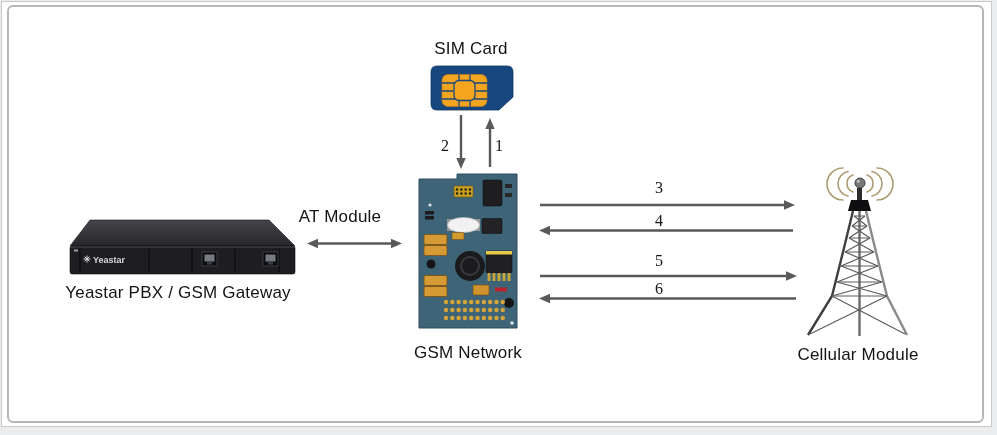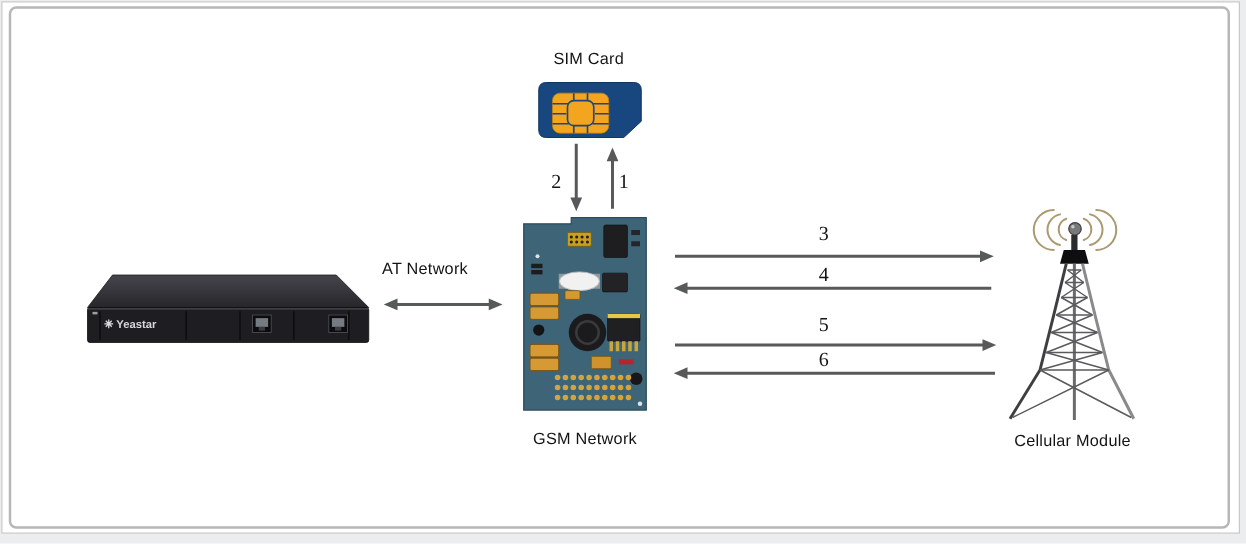--- a/index.html
+++ b/index.html
@@ -11,21 +11,21 @@
     position:absolute;left:1px;top:1px;width:989px;height:424px;
     background:#ffffff;border:1px solid #c9c9c9;
   }
   .inner-frame{
     position:absolute;left:5px;top:3px;width:973px;height:414px;
     border:2px solid #b7b7b7;border-radius:6px;pointer-events:none;
   }
   svg.diagram{position:absolute;left:0;top:0;}
   .lbl{
     position:absolute;transform:translateX(-50%);
-    font-size:13px;color:#141414;white-space:nowrap;letter-spacing:.2px;
+    font-size:17px;color:#141414;white-space:nowrap;letter-spacing:.2px;
   }
   .num{
     position:absolute;transform:translateX(-50%);
     font-family:"Liberation Serif",serif;font-size:16px;color:#141414;
   }
   .arrow-line{stroke:#58595b;stroke-width:2.4;}
   .arrow-head{fill:#58595b;stroke:none;}
   .tower-brace{stroke:#5a5a5c;stroke-width:1.2;fill:none;}
   .wave{stroke:#ab9a71;stroke-width:1.6;fill:none;stroke-linecap:round;}
   .chip-trace{stroke:#17477e;stroke-width:1.3;fill:none;}
@@ -182,21 +182,22 @@
         <line class="arrow-line" x1="538" y1="274" x2="785" y2="274"></line>
         <polygon class="arrow-head" points="784,269.3 795,274 784,278.7"></polygon>
       </g>
       <g>
         <line class="arrow-line" x1="794" y1="296.5" x2="547" y2="296.5"></line>
         <polygon class="arrow-head" points="548,291.8 537,296.5 548,301.2"></polygon>
       </g>
     </svg>
 
     <div class="lbl" style="left:469px;top:37px">SIM Card</div>
-    <div class="lbl" style="left:338px;top:205px">AT Network</div>
+    <div class="lbl" style="left:338px;top:205px">AT Module</div>
+    <div class="lbl" style="left:176px;top:281px">Yeastar PBX / GSM Gateway</div>
     <div class="lbl" style="left:466px;top:341px">GSM Network</div>
     <div class="lbl" style="left:856px;top:343px">Cellular Module</div>
 
     <div class="num" style="left:443px;top:135px">2</div>
     <div class="num" style="left:497px;top:135px">1</div>
     <div class="num" style="left:657px;top:177px">3</div>
     <div class="num" style="left:657px;top:210px">4</div>
     <div class="num" style="left:657px;top:250px">5</div>
     <div class="num" style="left:657px;top:278px">6</div>
   </div>

